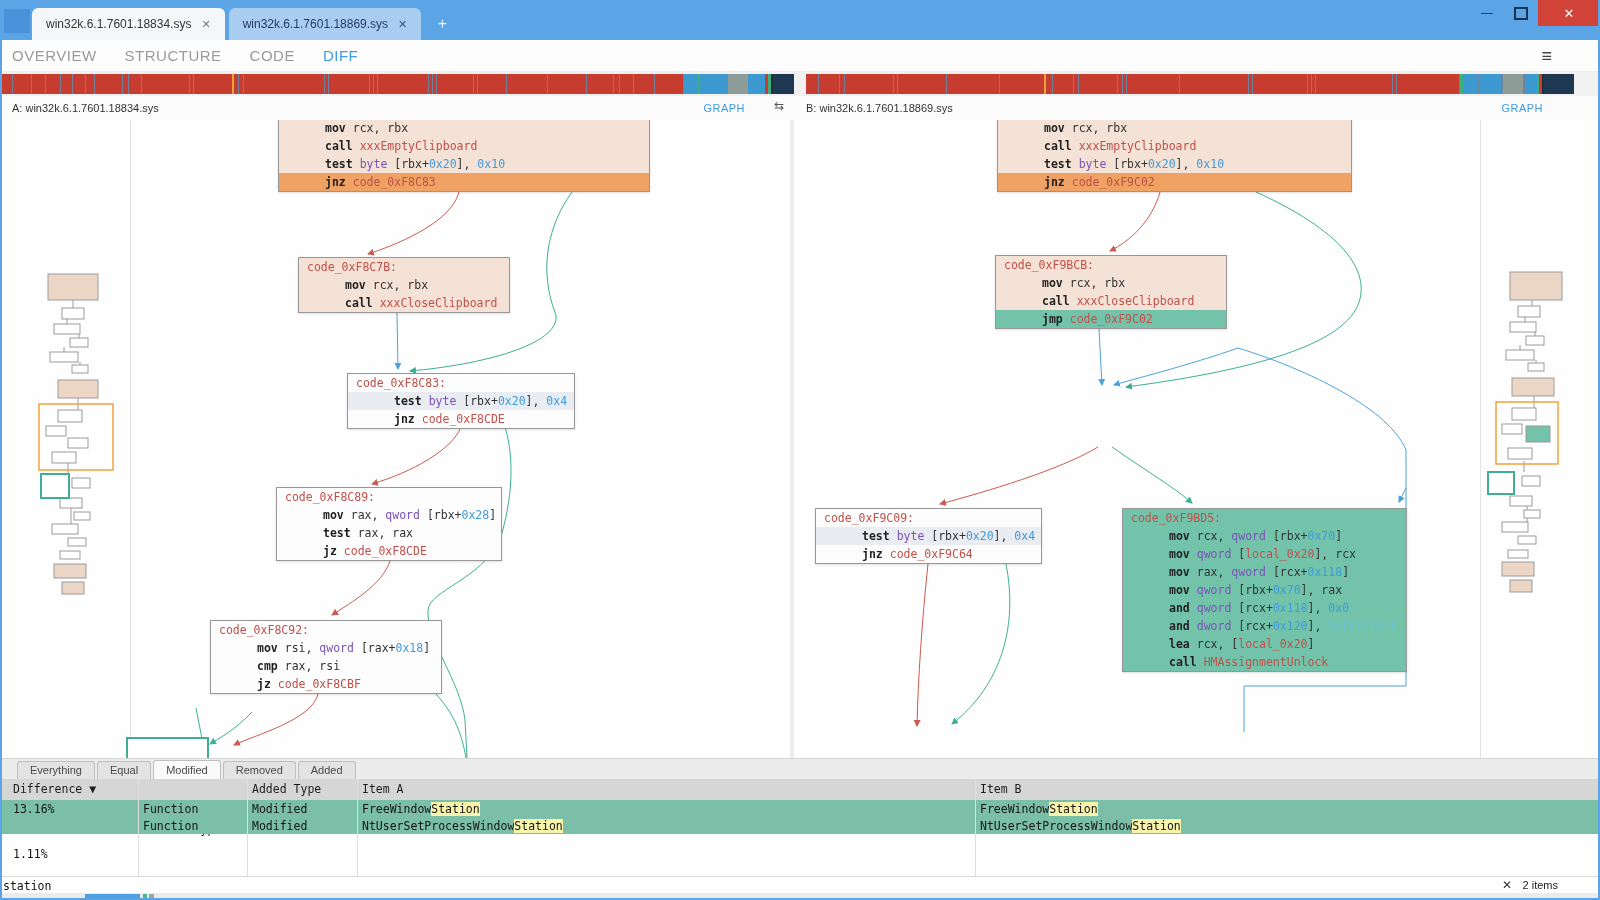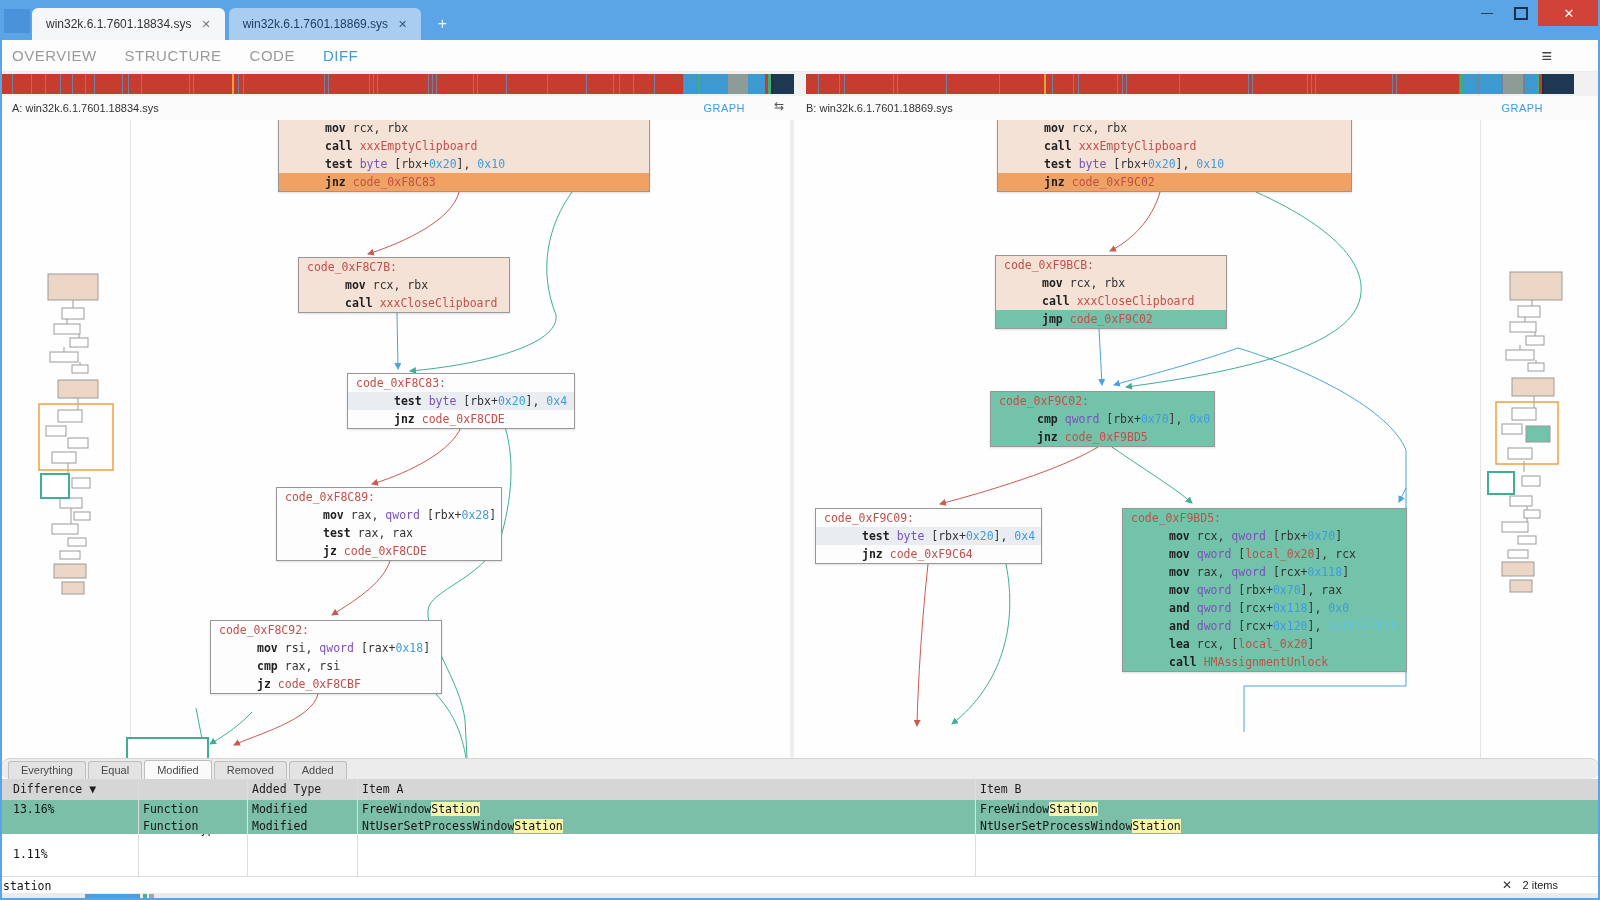--- a/index.html
+++ b/index.html
@@ -79,21 +79,21 @@
   .tk-m{color:#1f1f1f;font-weight:bold;}
   .tk-r{color:#333;}
   .tk-k{color:#7a52b8;}
   .tk-n{color:#3f9bdc;}
   .tk-f{color:#c0504a;}
   .tk-nn{color:#64c3e6;}
 
   
   .bottom{position:absolute;left:0;top:758px;width:1600px;height:142px;background:#fff;}
   .tabbar{position:absolute;left:0;top:0;width:1600px;height:21px;background:#ececec;
-        border-top:1px solid #d5d5d5;display:flex;align-items:flex-end;padding-left:8px;box-sizing:border-box;border-radius:10px;}
+        border-top:1px solid #d5d5d5;display:flex;align-items:flex-end;padding-left:17px;box-sizing:border-box;}
   .ftab{height:17px;line-height:17px;padding:0 12px;font-size:11px;color:#4a4a4a;
         background:#e3e3e3;border:1px solid #bfbfbf;border-bottom:none;
         border-radius:3px 3px 0 0;margin-right:2px;}
   .ftab.active{background:#fafafa;height:18px;line-height:18px;}
   .thead{position:absolute;left:0;top:21px;width:1600px;height:21px;background:#d6d6d6;
         font-family:"DejaVu Sans Mono","Liberation Mono",monospace;font-size:11.5px;color:#1d1d1d;}
   .tcell{position:absolute;top:3px;white-space:pre;}
   .trow{position:absolute;left:0;width:1600px;height:17px;background:#7cbfa8;
         font-family:"DejaVu Sans Mono","Liberation Mono",monospace;font-size:11.5px;color:#141414;}
   .trow .tcell{top:2px;}
@@ -460,25 +460,20 @@
           <div class="blk-line"><span class="tk-m">call</span><span class="tk-f"> xxxEmptyClipboard</span></div>
           <div class="blk-line"><span class="tk-m">test</span><span class="tk-k"> byte</span><span class="tk-r"> [rbx+</span><span class="tk-n">0x20</span><span class="tk-r">], </span><span class="tk-n">0x10</span></div>
           <div class="blk-line row-orange"><span class="tk-m">jnz</span><span class="tk-f"> code_0xF9C02</span></div>
         </div>
         <div class="blk peach" style="left: 201px; top: 135px; width: 230px;">
           <div class="blk-label">code_0xF9BCB:</div>
           <div class="blk-line"><span class="tk-m">mov</span><span class="tk-r"> rcx, rbx</span></div>
           <div class="blk-line"><span class="tk-m">call</span><span class="tk-f"> xxxCloseClipboard</span></div>
           <div class="blk-line row-teal"><span class="tk-m">jmp</span><span class="tk-f"> code_0xF9C02</span></div>
         </div>
-        <div class="blk teal" style="left: 196px; top: 271px; width: 223px;">
-          <div class="blk-label">code_0xF9C02:</div>
-          <div class="blk-line"><span class="tk-m">cmp</span><span class="tk-k"> qword</span><span class="tk-r"> [rbx+</span><span class="tk-n">0x70</span><span class="tk-r">], </span><span class="tk-n">0x0</span></div>
-          <div class="blk-line"><span class="tk-m">jnz</span><span class="tk-f"> code_0xF9BD5</span></div>
-        </div>
         <div class="blk white" style="left: 21px; top: 388px; width: 225px;">
           <div class="blk-label">code_0xF9C09:</div>
           <div class="blk-line row-gray"><span class="tk-m">test</span><span class="tk-k"> byte</span><span class="tk-r"> [rbx+</span><span class="tk-n">0x20</span><span class="tk-r">], </span><span class="tk-n">0x4</span></div>
           <div class="blk-line"><span class="tk-m">jnz</span><span class="tk-f"> code_0xF9C64</span></div>
         </div>
         <div class="blk teal" style="left: 328px; top: 388px; width: 283px;">
           <div class="blk-label">code_0xF9BD5:</div>
           <div class="blk-line"><span class="tk-m">mov</span><span class="tk-r"> rcx, </span><span class="tk-k">qword</span><span class="tk-r"> [rbx+</span><span class="tk-n">0x70</span><span class="tk-r">]</span></div>
           <div class="blk-line"><span class="tk-m">mov</span><span class="tk-k"> qword</span><span class="tk-r"> [</span><span class="tk-f">local_0x20</span><span class="tk-r">], rcx</span></div>
           <div class="blk-line"><span class="tk-m">mov</span><span class="tk-r"> rax, </span><span class="tk-k">qword</span><span class="tk-r"> [rcx+</span><span class="tk-n">0x118</span><span class="tk-r">]</span></div>

